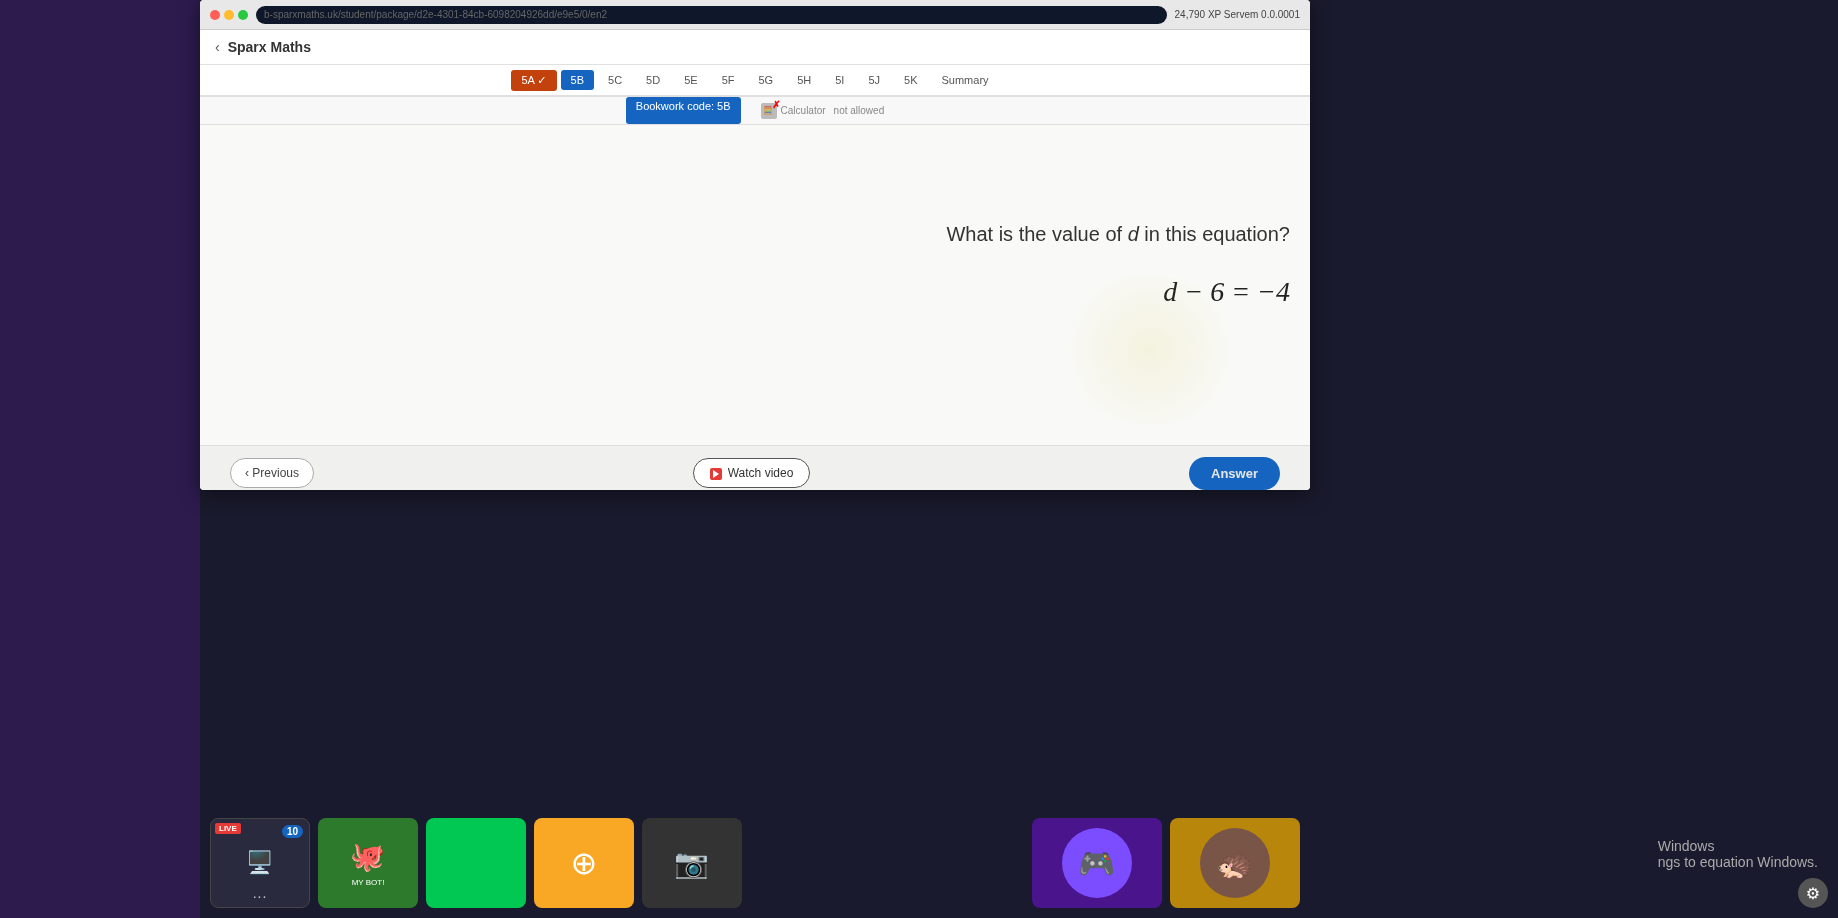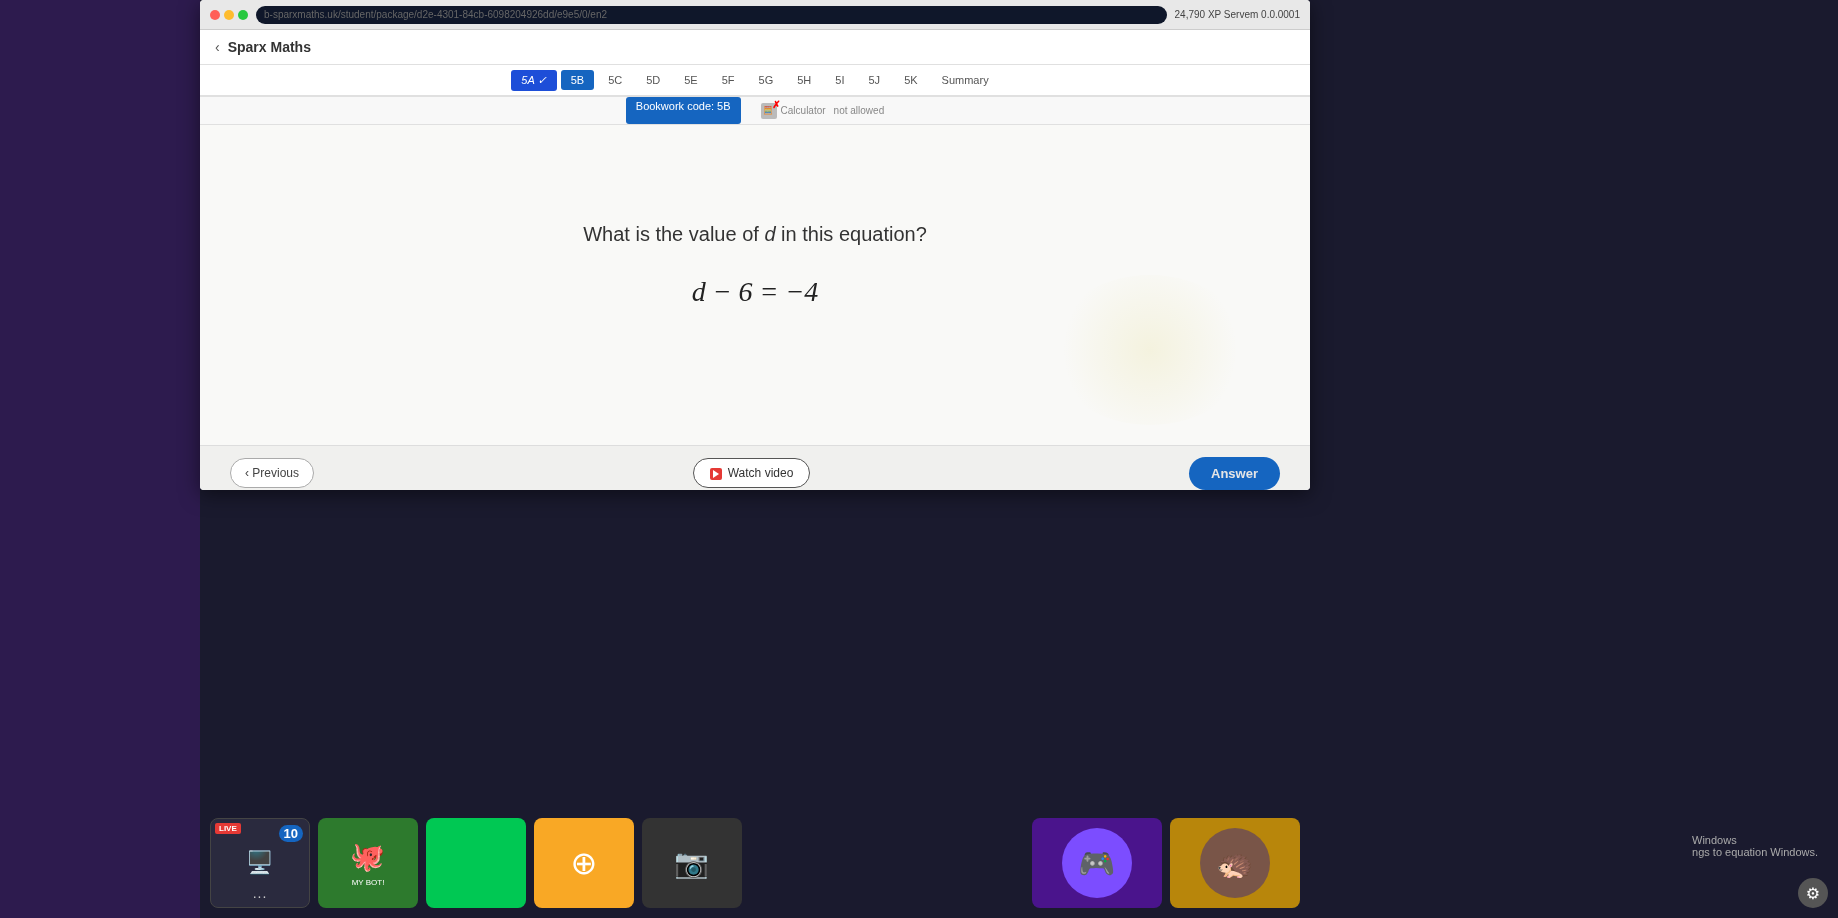--- a/index.html
+++ b/index.html
@@ -114,23 +114,22 @@
       border-bottom: 2px solid #e0e0e0;
     }
     .nav-tab {
       padding: 4px 10px;
       font-size: 11px;
       color: #555;
       border-radius: 3px;
       cursor: pointer;
     }
     .nav-tab.active-green {
-      background: #1d4ed8;
-      color: white;
-      font-style: italic;
+      background: #c2410c;
+      color: white;
     }
     .nav-tab.active-blue {
       background: #1565c0;
       color: white;
     }
 
     
     .bookwork-bar {
       height: 28px;
       background: #f8f8f8;
@@ -170,21 +169,21 @@
       font-size: 12px;
       font-weight: bold;
     }
 
     
     .content-area {
       background: #f9f9f7;
       flex: 1;
       display: flex;
       flex-direction: column;
-      align-items: center;
+      align-items: flex-end;
       justify-content: center;
       padding: 40px 20px;
       min-height: 320px;
       position: relative;
     }
 
     .question-text {
       font-size: 20px;
       color: #333;
       margin-bottom: 30px;
@@ -313,21 +312,21 @@
       padding: 1px 4px;
       border-radius: 2px;
       font-weight: bold;
     }
     .notif-badge {
       position: absolute;
       top: 6px;
       right: 6px;
       background: #1565c0;
       color: white;
-      font-size: 13px;
+      font-size: 10px;
       padding: 1px 5px;
       border-radius: 10px;
       font-weight: bold;
     }
     .taskbar-dots {
       position: absolute;
       bottom: 6px;
       font-size: 14px;
       color: #ccc;
       letter-spacing: 1px;
@@ -419,23 +418,23 @@
       display: flex;
       align-items: center;
       justify-content: center;
       font-size: 30px;
     }
 
     
     .windows-watermark {
       position: absolute;
       right: 20px;
-      bottom: 60px;
+      bottom: 48px;
       color: #aaa;
-      font-size: 11px;
+      font-size: 14px;
       text-align: left;
     }
 
     
     .settings-icon {
       position: absolute;
       right: 10px;
       bottom: 10px;
       width: 30px;
       height: 30px;

